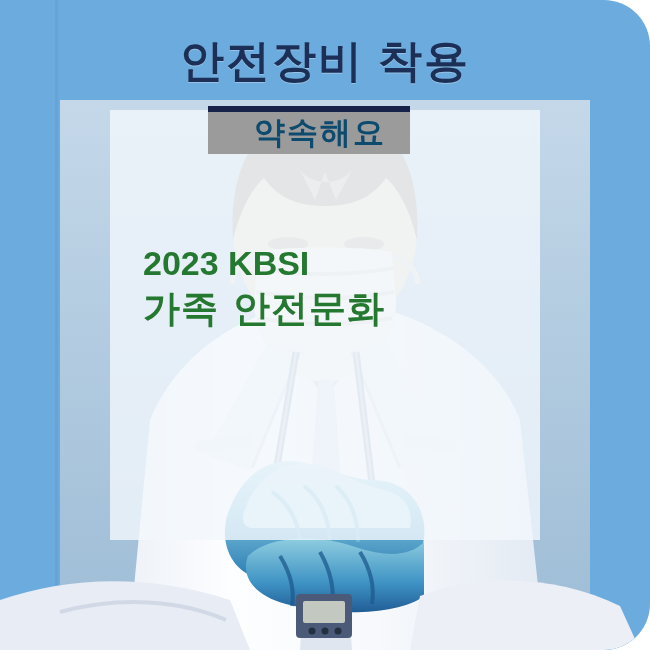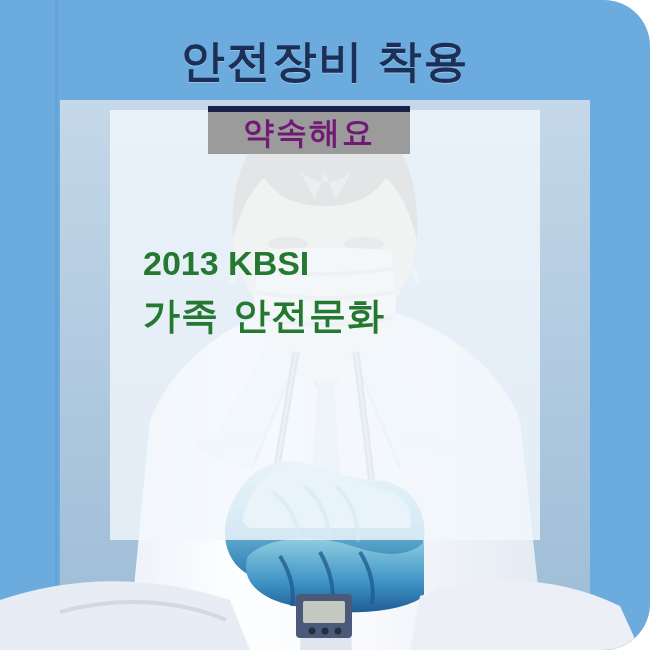--- a/index.html
+++ b/index.html
@@ -60,21 +60,21 @@
     pointer-events: none;
   }
 
   
   .header-line {
     position: absolute;
     left: 0;
     top: 32px;
     width: 650px;
     text-align: center;
-    font-family: Liberation Serif, serif;
+    font-family: Liberation Sans, sans-serif;
     font-size: 44px;
     font-weight: 700;
     letter-spacing: 2px;
     color: #1c2f56;
     text-shadow: 0 1px 0 rgba(255,255,255,0.28);
     white-space: nowrap;
   }
 
   
   .promise-banner {
@@ -103,22 +103,23 @@
     left: 0; top: 6px;
     width: 100%;
     height: 42px;
     display: flex;
     align-items: center;
     justify-content: center;
     font-family: "DejaVu Sans", "Liberation Sans", sans-serif;
     font-size: 31px;
     font-weight: 700;
     letter-spacing: 2px;
-    color: #701a75;
-    white-space: nowrap;
+    color: #0c4a6e;
+    white-space: nowrap;
+    padding-left: 11px;
   }
 
   
   .title-block {
     position: absolute;
     left: 143px;
     top: 243px;
     width: 400px;
   }
   .title-block .l1 {
@@ -132,21 +133,20 @@
   }
   .title-block .l2,
   .title-block .l3 {
     font-family: "DejaVu Sans", "Liberation Sans", sans-serif;
     font-size: 37px;
     font-weight: 700;
     color: #24782f;
     line-height: 52px;
     letter-spacing: 1px;
     white-space: nowrap;
-    margin-top: 7px;
   }
 </style>
 </head>
 <body>
 
 <div id="poster">
 
   <div class="card-bg">
     <div class="card-seam"></div>
 
@@ -282,18 +282,18 @@
 
     <div class="header-line">안전장비 착용</div>
 
     <div class="promise-banner">
       <div class="bar"></div>
       <div class="body"></div>
       <div class="txt">약속해요</div>
     </div>
 
     <div class="title-block">
-      <div class="l1">2013 KBSI</div>
+      <div class="l1">2023 KBSI</div>
       <div class="l2">가족 안전문화</div>
     </div>
 
   </div>
 </div>
 
 </body></html>

